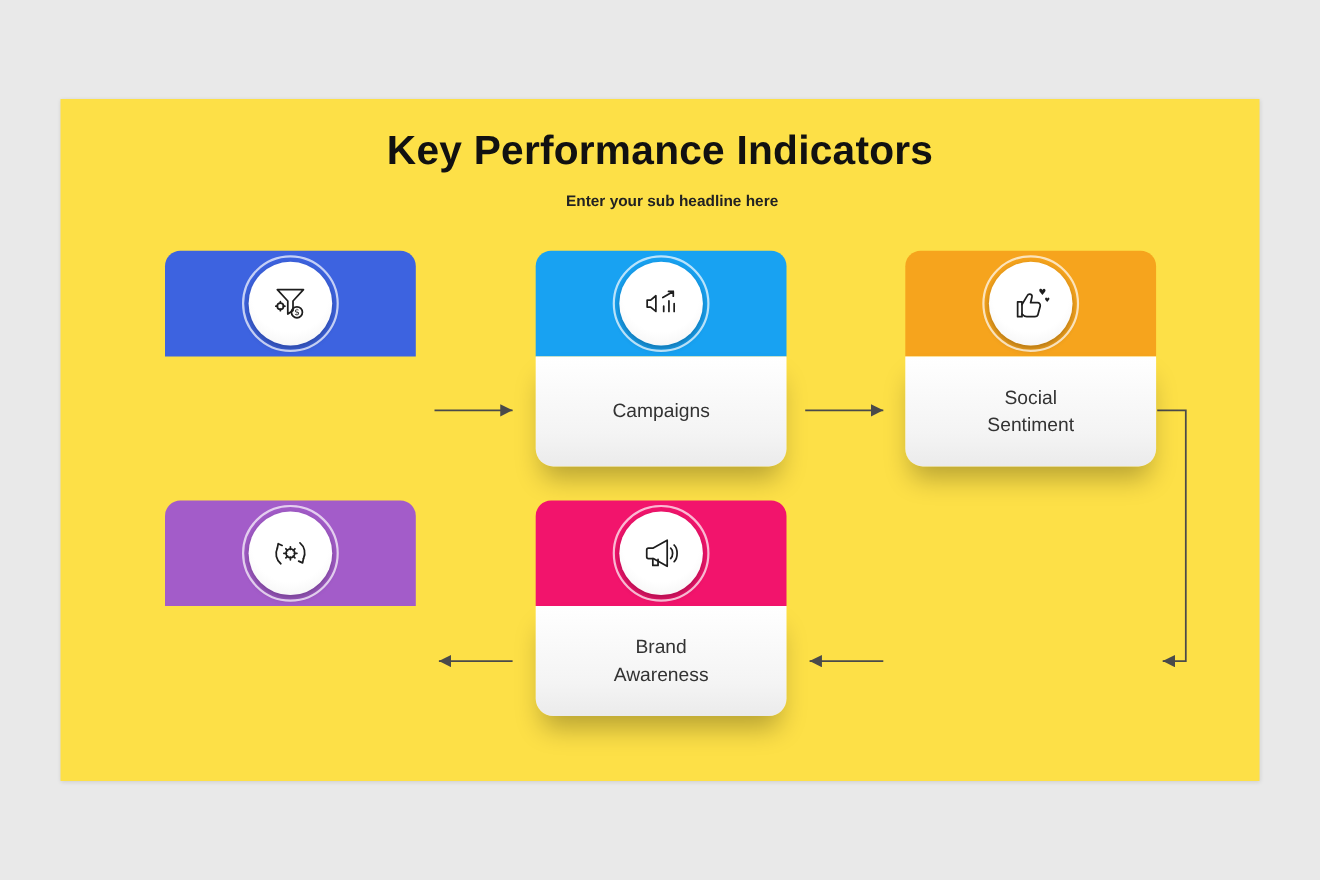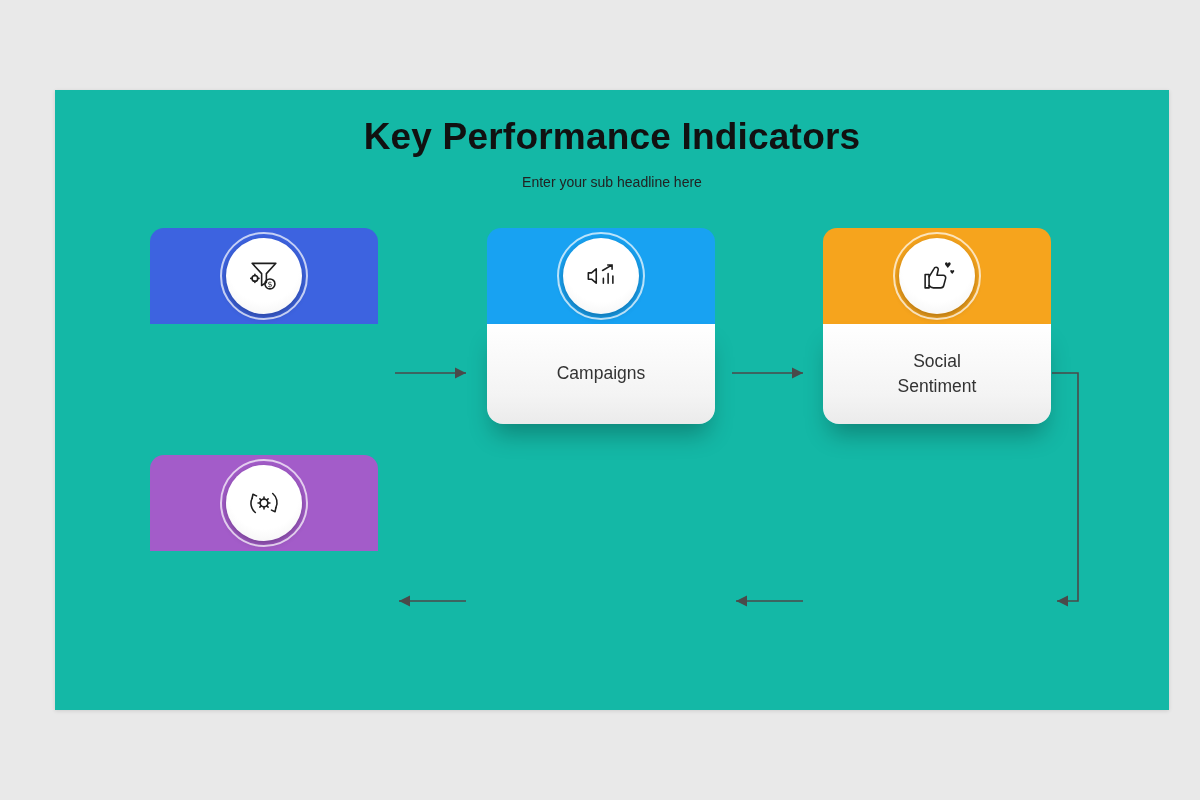--- a/index.html
+++ b/index.html
@@ -10,22 +10,22 @@
   }
   .panel{
     position:absolute;left:55px;top:90px;width:1090px;height:620px;
     background:#ffffff;box-shadow:0 1px 4px rgba(0,0,0,.12);
   }
   .title{
     position:absolute;top:26px;left:0;width:100%;text-align:center;
     font-size:37px;font-weight:600;color:#111;letter-spacing:.2px;
   }
   .subtitle{
-    position:absolute;top:84px;left:0;width:100%;text-align:center;
-    font-size:14px;color:#222;
+    position:absolute;top:84px;left:11px;width:100%;text-align:center;
+    font-size:14px;color:#222;font-weight:bold;
   }
   .card{position:absolute;width:228px;}
   .c1{left:95px;top:138px}
   .c2{left:432px;top:138px}
   .c3{left:768px;top:138px}
   .c4{left:95px;top:365px}
   .c5{left:432px;top:365px}
   .c6{left:768px;top:365px}
   .card-header{
     height:96px;border-radius:14px 14px 0 0;
@@ -48,21 +48,21 @@
     font-size:17.5px;color:#333;text-align:center;line-height:1.45;
     white-space:pre-line;
   }
   .connectors{position:absolute;left:0;top:0;pointer-events:none;}
   .icon{display:block;}
 </style>
 </head>
 <body>
 
 <div class="stage" style="background-color: rgb(233, 233, 233);">
-  <div class="panel" style="background-color: #14b8a6; padding-left: 24px;">
+  <div class="panel" style="background-color: #fde047;">
 
     <div class="title">Key Performance Indicators</div>
     <div class="subtitle">Enter your sub headline here</div>
 
     <svg class="connectors" width="1090" height="620">
       <defs>
         <marker id="ah" markerWidth="8" markerHeight="8" refX="7" refY="3.5" orient="auto">
           <path d="M0 0 L7 3.5 L0 7 Z" fill="#4a4a4a"></path>
         </marker>
       </defs>
@@ -127,16 +127,32 @@
             <path d="M39 30l-1 5-4.5-2"></path>
             <path d="M13 36a15 15 0 0 1-4-18"></path>
             <path d="M9 18l1-5 4.5 2"></path>
             <circle cx="24" cy="24" r="5"></circle>
             <path d="M24 16.5v3M24 28.5v3M16.5 24h3M28.5 24h3M18.8 18.8l2 2M27.2 27.2l2 2M29.2 18.8l-2 2M18.8 29.2l2-2"></path>
           </svg>
         </div>
       </div>
     </div>
 
+    <div class="card c5">
+      <div class="card-header" style="background-color: rgb(242, 20, 108);">
+        <div class="icon-circle">
+          <svg class="icon" width="38" height="38" viewBox="0 0 48 48" fill="none" stroke="#1e1e1e" stroke-width="2" stroke-linecap="round" stroke-linejoin="round">
+            <path d="M31 9L15 18H9.5a2 2 0 0 0-2 2v8a2 2 0 0 0 2 2H15l16 9V9z"></path>
+            <path d="M14.5 30v8h6v-7"></path>
+            <path d="M35 18c3 2.5 3 9.5 0 12"></path>
+            <path d="M39 14.5c4.5 4 4.5 15 0 19"></path>
+          </svg>
+        </div>
+      </div>
+      <div class="card-body">
+        <div class="card-label">Brand
+Awareness</div>
+      </div>
+    </div>
 
 
   </div>
 </div>
 
 </body></html>

